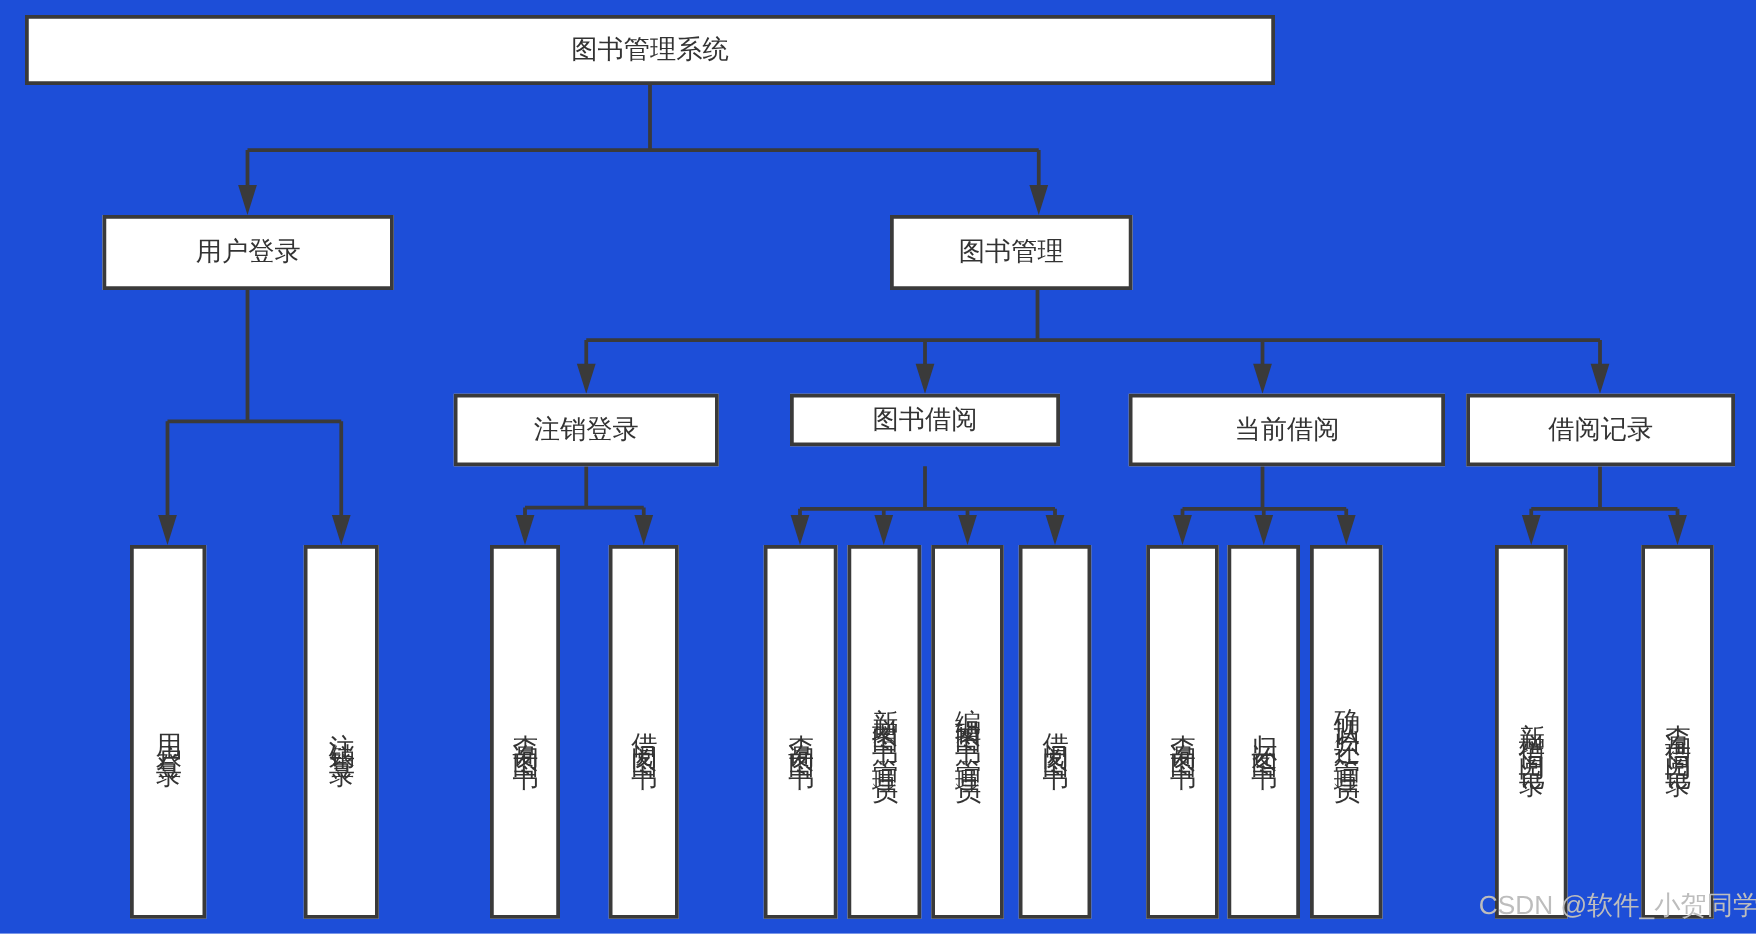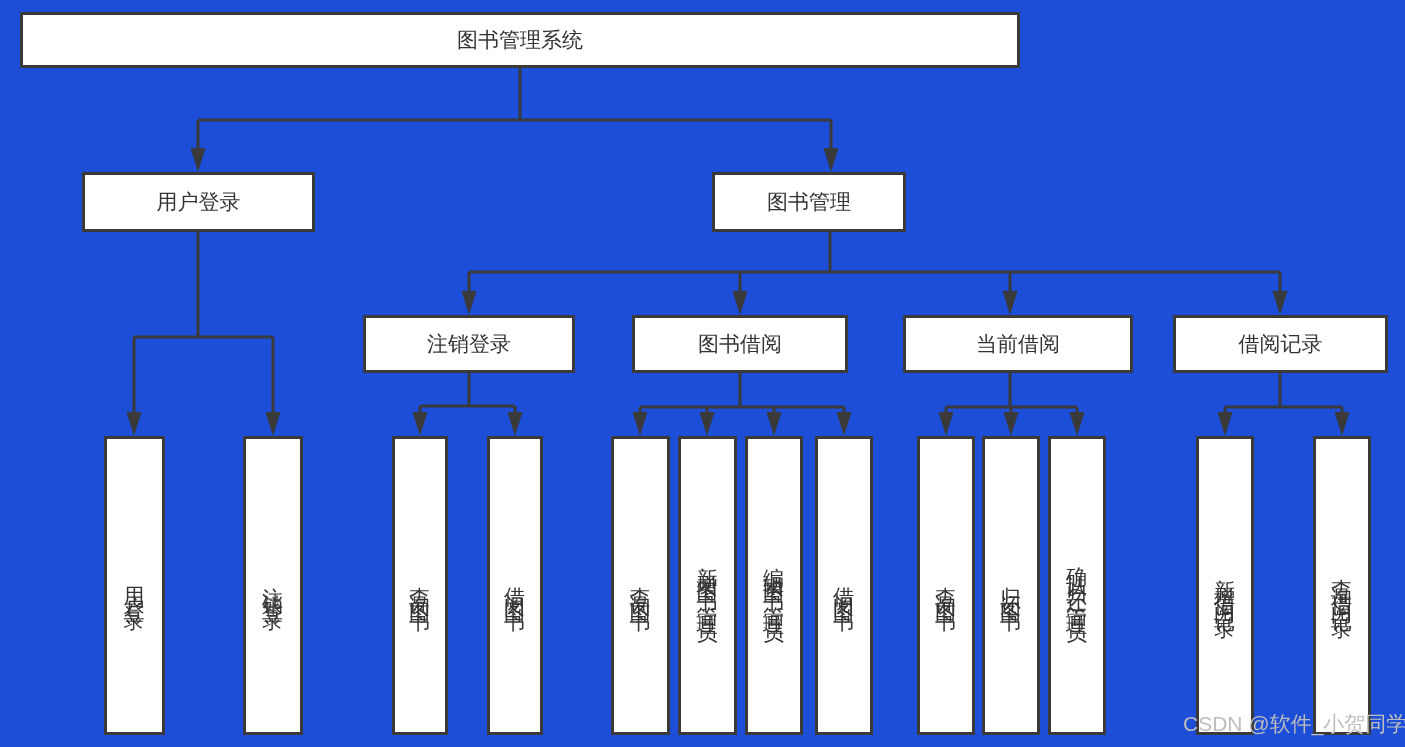--- a/index.html
+++ b/index.html
@@ -86,24 +86,24 @@
   <div class="box" style="left:82px;top:172px;width:233px;height:60px">
     <span>用户登录</span>
   </div>
   <div class="box" style="left:712px;top:172px;width:194px;height:60px">
     <span>图书管理</span>
   </div>
 
   <div class="box" style="left:363px;top:315px;width:212px;height:58px">
     <span>注销登录</span>
   </div>
-  <div class="box" style="left:632px;top:315px;width:216px;height:58px">
+  <div class="box" style="left:632px;top:315px;width:216px;height:42px">
     <span>图书借阅</span>
   </div>
-  <div class="box" style="left:903px;top:315px;width:230px;height:58px">
+  <div class="box" style="left:903px;top:315px;width:253px;height:58px">
     <span>当前借阅</span>
   </div>
   <div class="box" style="left:1173px;top:315px;width:215px;height:58px">
     <span>借阅记录</span>
   </div>
 
   <div class="box vbox" style="left:104px;top:436px;width:61px;height:299px">
     <span>用户登录</span>
   </div>
   <div class="box vbox" style="left:243px;top:436px;width:60px;height:299px">

